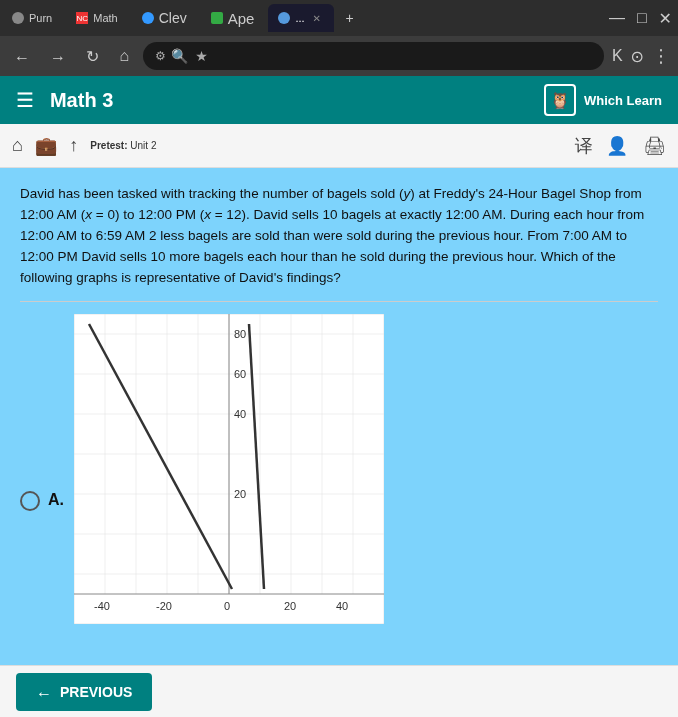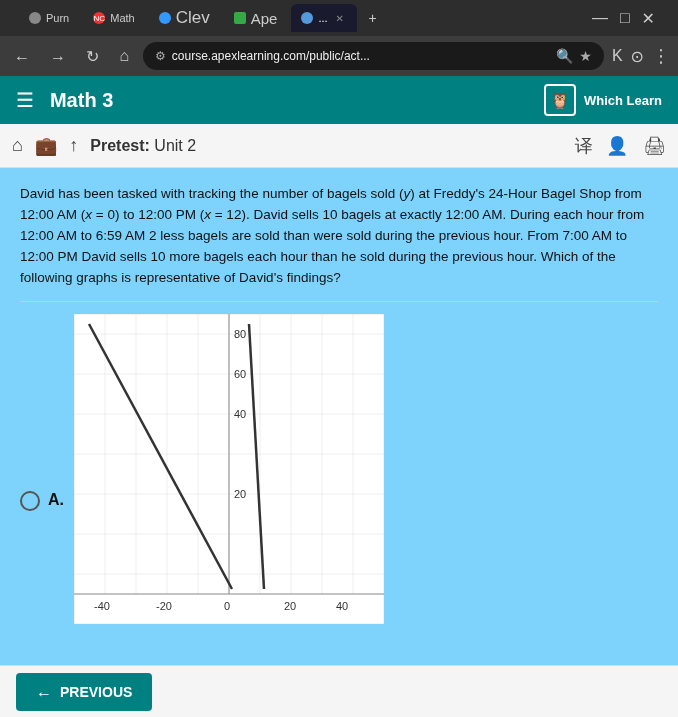--- a/index.html
+++ b/index.html
@@ -4,21 +4,21 @@
   <style>
     * { margin: 0; padding: 0; box-sizing: border-box; }
     body { width: 678px; height: 717px; font-family: Arial, sans-serif; overflow: hidden; background: #fff; }
 
     
     .browser-title-bar {
       background: #2d2d2d;
       height: 36px;
       display: flex;
       align-items: center;
-      padding: 0 19px;
+      padding: 0 2px;
       gap: 4px;
     }
     .tab {
       height: 28px;
       display: flex;
       align-items: center;
       padding: 0 10px;
       border-radius: 6px 6px 0 0;
       font-size: 11px;
       color: #ccc;
@@ -125,21 +125,21 @@
       display: flex;
       align-items: center;
       gap: 12px;
     }
     .sub-nav-icon {
       font-size: 18px;
       color: #444;
       cursor: pointer;
     }
     .breadcrumb {
-      font-size: 16px;
+      font-size: 10px;
       color: #333;
     }
     .breadcrumb-label {
       font-weight: bold;
     }
     .sub-header-right {
       display: flex;
       align-items: center;
       gap: 14px;
     }
@@ -226,26 +226,26 @@
   </style>
 </head>
 <body>
 
 <div class="browser-title-bar">
   <div class="tab">
     <span style="width:12px;height:12px;background:#888;border-radius:50%;display:inline-block;"></span>
     <span style="font-size:11px;color:#ccc;">Purn</span>
   </div>
   <div class="tab">
-    <span style="width:12px;height:12px;background:#e33;border-radius:6px;display:inline-block;font-size:8px;color:#fff;display:flex;align-items:center;justify-content:center;">NC</span>
+    <span style="width:12px;height:12px;background:#e33;border-radius:0;display:inline-block;font-size:8px;color:#fff;display:flex;align-items:center;justify-content:center;">NC</span>
     <span style="font-size:11px;color:#ccc;">Math</span>
   </div>
   <div class="tab">
     <span style="width:12px;height:12px;background:#3399ff;border-radius:50%;display:inline-block;"></span>
-    <span style="font-size:17px;color:#ccc;">Clev</span>
+    <span style="font-size:14px;color:#ccc;">Clev</span>
   </div>
   <div class="tab">
     <span style="width:12px;height:12px;background:#33aa44;border-radius:2px;display:inline-block;"></span>
     <span style="font-size:15px;color:#ccc;">Ape</span>
   </div>
   <div class="tab active">
     <span style="width:12px;height:12px;background:#5599dd;border-radius:50%;display:inline-block;"></span>
     <span style="font-size:11px;color:#fff;">...</span>
     <span class="tab-close">✕</span>
   </div>
@@ -256,21 +256,20 @@
   <div style="color:#ccc;font-size:16px;cursor:pointer;padding:0 4px;">✕</div>
 </div>
 
 <div class="browser-nav-bar">
   <span class="nav-btn">←</span>
   <span class="nav-btn">→</span>
   <span class="nav-btn">↻</span>
   <span class="nav-btn">⌂</span>
   <div class="address-bar">
     <span style="font-size:12px;color:#aaa;">⚙</span>
-    <span class="address-text">course.apexlearning.com/public/act...</span>
     <span style="font-size:14px;color:#aaa;">🔍</span>
     <span style="font-size:14px;color:#aaa;">★</span>
   </div>
   <span style="color:#ccc;font-size:16px;cursor:pointer;">K</span>
   <span style="color:#ccc;font-size:16px;cursor:pointer;">⊙</span>
   <span style="color:#ccc;font-size:18px;cursor:pointer;">⋮</span>
 </div>
 
 <div class="app-header">
   <div class="app-header-left">

